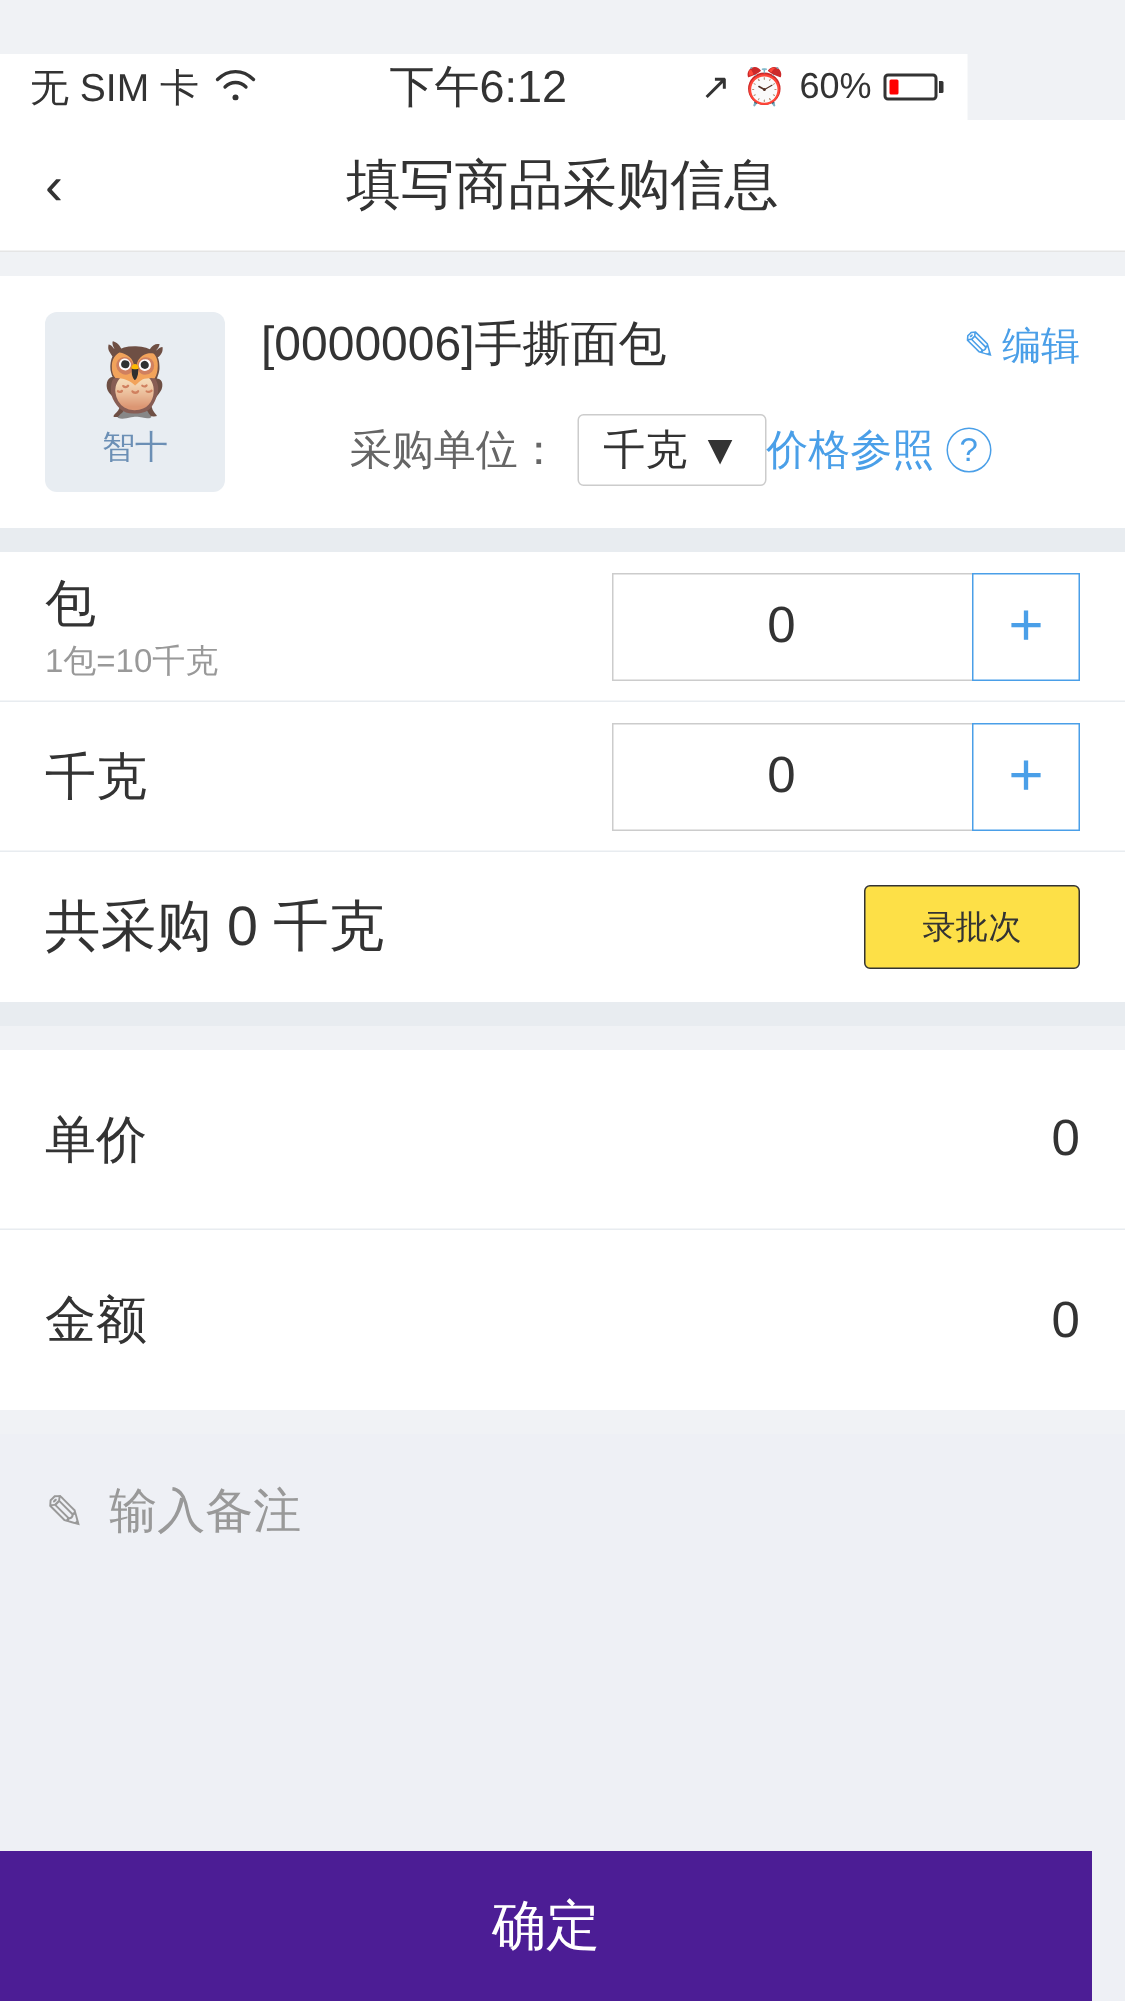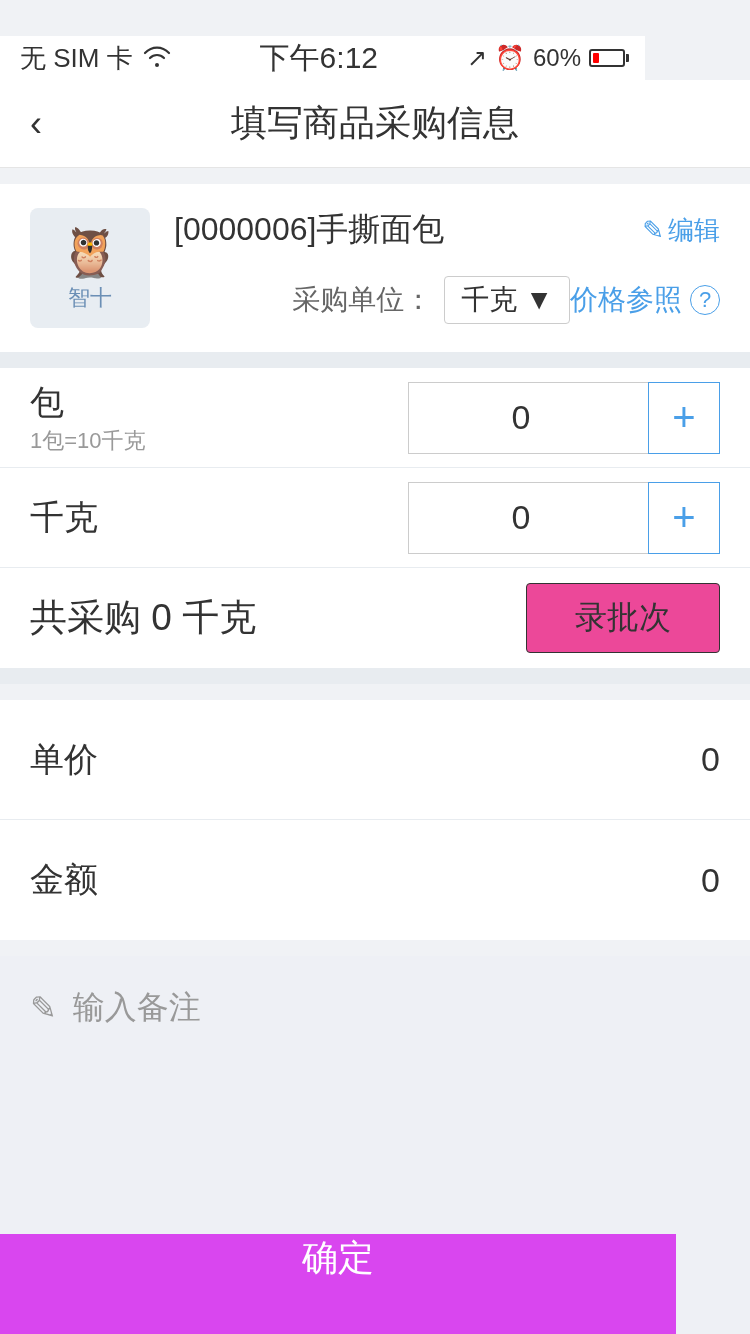--- a/index.html
+++ b/index.html
@@ -130,21 +130,21 @@
       font-size: 26px;
       color: #4a9fe8;
       display: flex;
       align-items: center;
       gap: 4px;
     }
     .purchase-unit-row {
       margin-top: 24px;
       display: flex;
       align-items: center;
-      justify-content: flex-end;
+      justify-content: center;
     }
     .unit-label {
       font-size: 28px;
       color: #666;
     }
     .unit-select {
       border: 1px solid #ccc;
       border-radius: 4px;
       padding: 4px 16px;
       font-size: 28px;
@@ -228,23 +228,23 @@
       justify-content: space-between;
       padding: 0 30px;
       height: 100px;
     }
     .summary-text {
       font-size: 37px;
       color: #333;
     }
     .batch-btn {
       border: 1px solid #333;
-      background: #ec4899;
-      padding: 12px 48px;
-      font-size: 32px;
+      background: #fde047;
+      padding: 12px 38px;
+      font-size: 22px;
       color: #333;
       border-radius: 4px;
       cursor: pointer;
     }
 
     
     .price-section {
       background: #fff;
       margin-top: 16px;
     }
@@ -292,25 +292,25 @@
     .content-area {
       flex: 1;
       background: #eef0f5;
       min-height: 300px;
     }
 
     
     .confirm-section {
       position: fixed;
       bottom: 0;
-      width: 676px;
+      width: 728px;
       height: 100px;
-      background: #d946ef;
-      display: flex;
-      align-items: flex-start;
+      background: #4c1d95;
+      display: flex;
+      align-items: center;
       justify-content: center;
       cursor: pointer;
     }
     .confirm-text {
       font-size: 36px;
       color: #fff;
       font-weight: 400;
     }
 
     .main-content {

